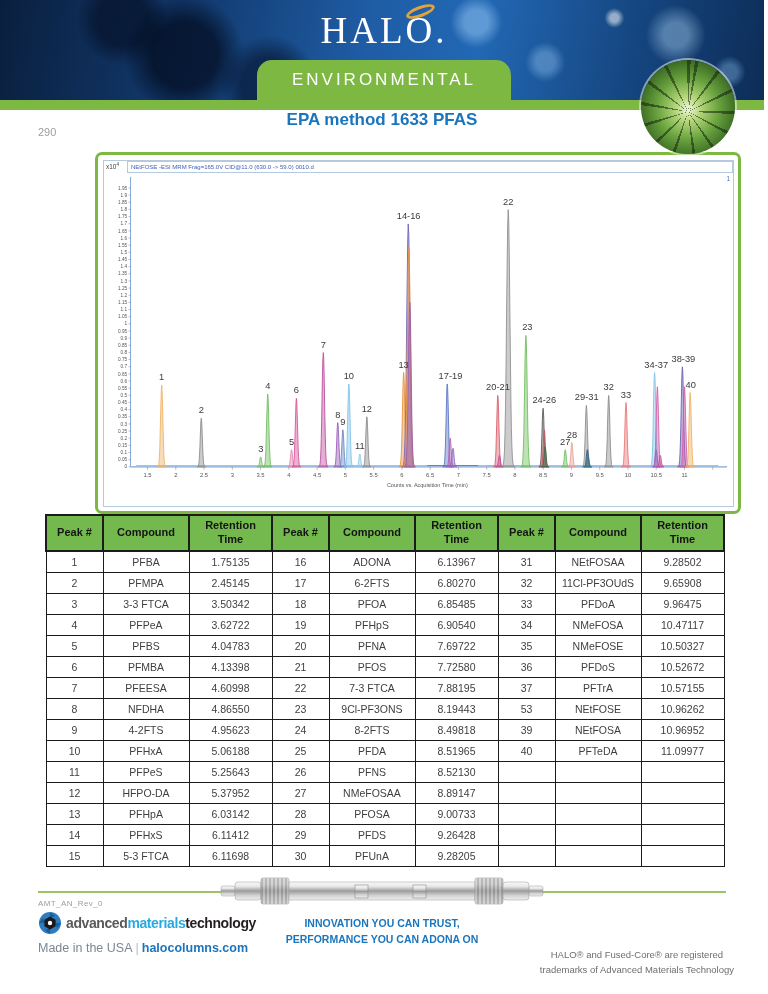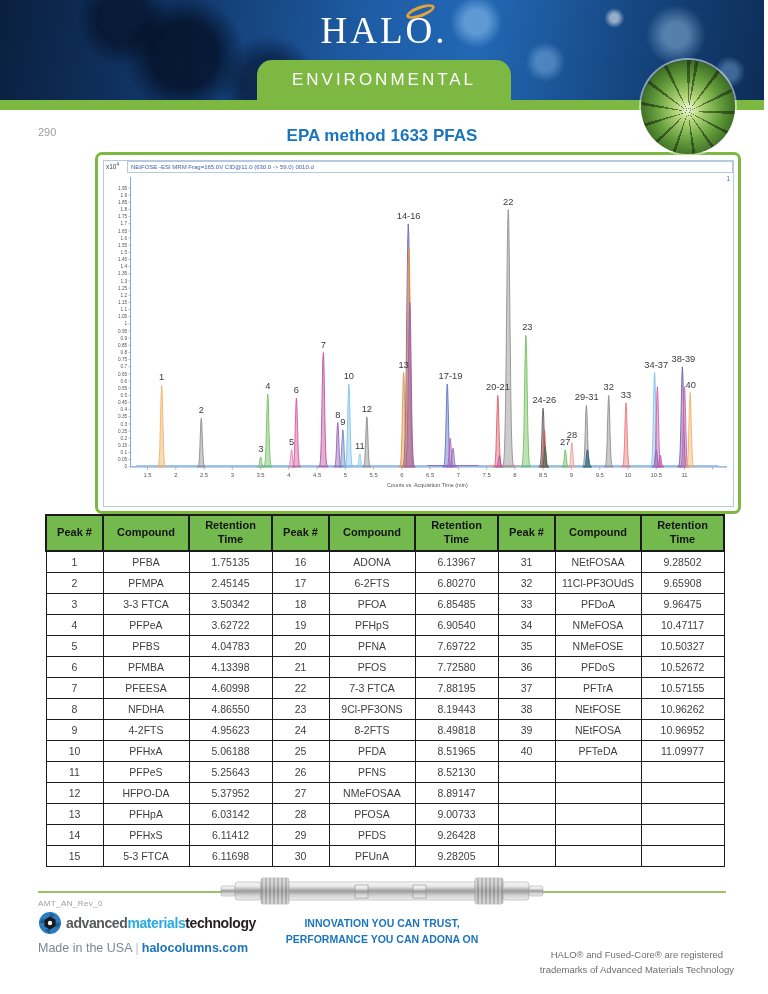--- a/index.html
+++ b/index.html
@@ -34,21 +34,21 @@
   .green-bar{position:absolute;bottom:0;left:0;width:768px;height:10px;background:#7DB843;}
   .tree-circle{position:absolute;top:60px;right:33px;width:94px;height:94px;border-radius:50%;
     z-index:5;box-shadow:0 0 0 2px rgba(255,255,255,.5);
     background:
       repeating-conic-gradient(from 8deg at 50% 55%, rgba(20,35,14,.55) 0deg 4deg, rgba(0,0,0,0) 4deg 27deg),
       radial-gradient(circle at 50% 52%, #eef7d8 0%, #b5d77a 18%, #6aa33f 45%, #35641f 75%, #1c3d14 100%);}
 
   
   .title-row{position:relative;height:42px;}
   .page-num{position:absolute;left:38px;top:16px;font-size:11px;color:#9a9da0;}
-  .page-title{text-align:center;padding-top:16px;font-size:17px;font-weight:bold;color:#1B75BC;}
+  .page-title{text-align:center;padding-top:0;font-size:17px;font-weight:bold;color:#1B75BC;}
 
   
   .chart-card{position:relative;margin-left:95px;width:646px;height:362px;
     border:3px solid #7DB843;border-radius:7px;background:#fff;padding:5px 4px 4px 5px;}
   .chart-frame{position:relative;width:100%;height:100%;border:1px solid #b7c9de;background:#fff;}
   .chart-topbar{position:absolute;left:23px;right:0;top:0;height:12px;border:1px solid #b7c9de;
     background:#fff;font-size:6px;color:#3b5fae;line-height:11px;padding-left:3px;
     white-space:nowrap;overflow:hidden;}
   .y-unit{position:absolute;left:2px;top:1px;font-size:6.5px;color:#444;}
   .y-unit sup{font-size:4.5px;}
@@ -415,21 +415,21 @@
           <td>PFTrA</td>
           <td>10.57155</td>
         </tr>
         <tr>
           <td>8</td>
           <td>NFDHA</td>
           <td>4.86550</td>
           <td>23</td>
           <td>9Cl-PF3ONS</td>
           <td>8.19443</td>
-          <td>38</td>
+          <td>53</td>
           <td>NEtFOSE</td>
           <td>10.96262</td>
         </tr>
         <tr>
           <td>9</td>
           <td>4-2FTS</td>
           <td>4.95623</td>
           <td>24</td>
           <td>8-2FTS</td>
           <td>8.49818</td>

